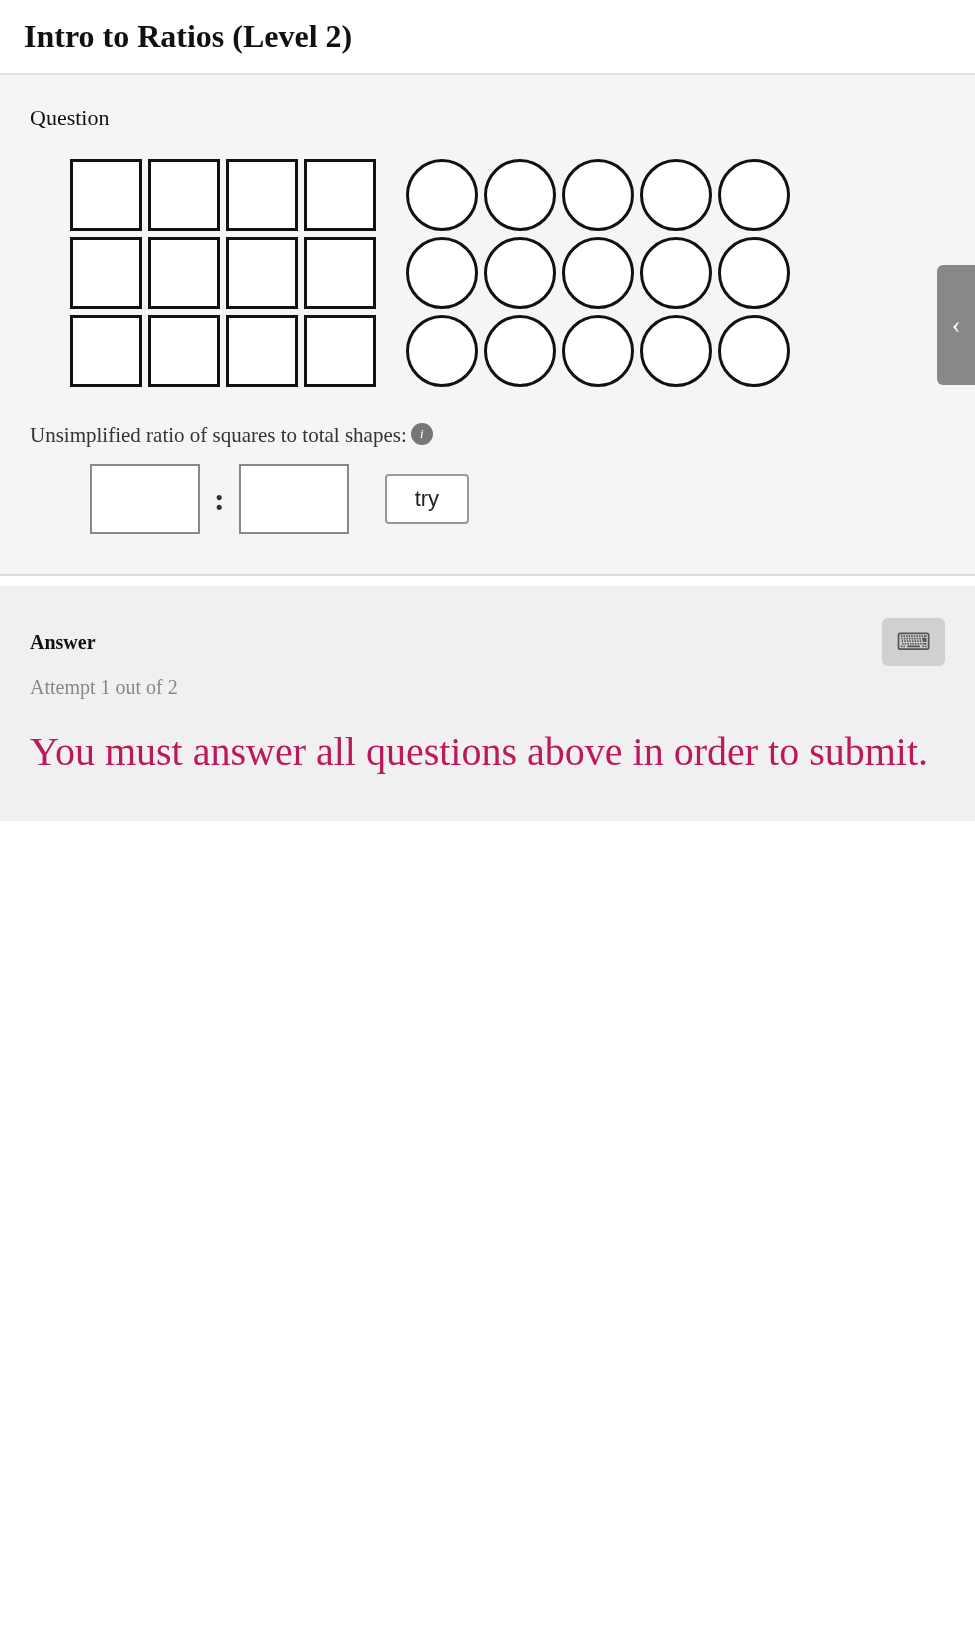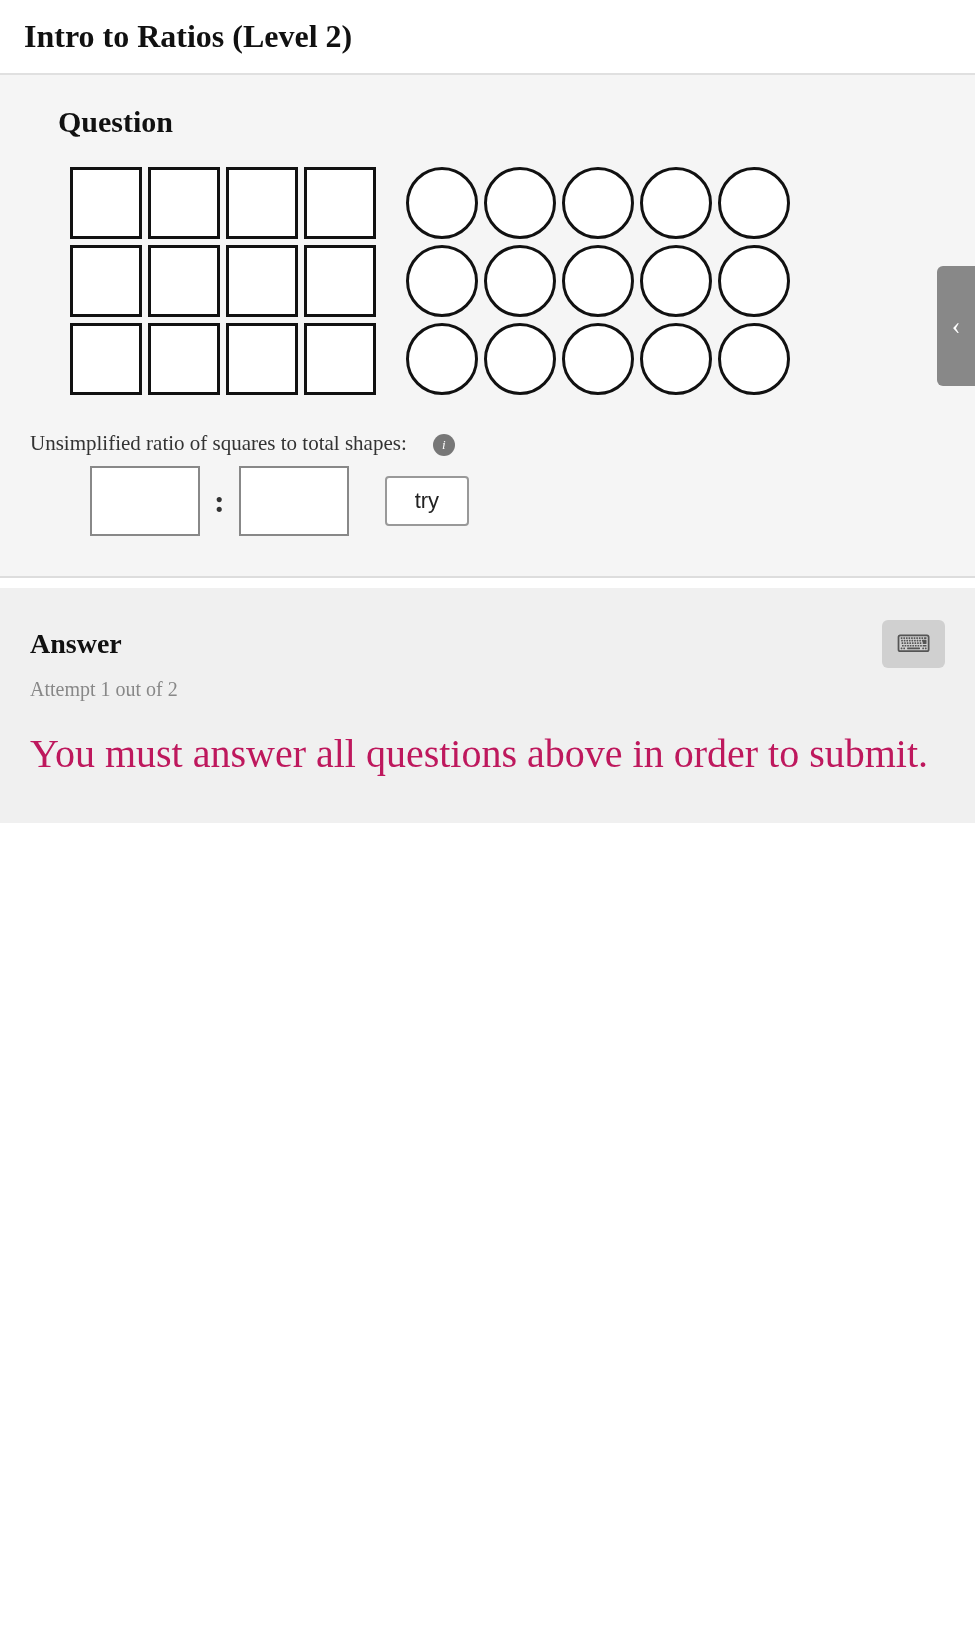--- a/index.html
+++ b/index.html
@@ -37,24 +37,23 @@
     }
 
     .question-header {
       display: flex;
       justify-content: space-between;
       align-items: center;
       margin-bottom: 28px;
     }
 
     .question-label {
-      font-size: 30px;
-      font-weight: bold;
+      font-size: 22px;
+      font-weight: normal;
       color: #111;
-      margin-left: 28px;
     }
 
     .examples-button {
       border: 2px solid #555;
       background: white;
       padding: 10px 26px;
       font-size: 20px;
       cursor: pointer;
       border-radius: 4px;
       color: #222;
@@ -101,24 +100,24 @@
     }
 
     .row-gap {
       width: 18px;
     }
 
     
     .ratio-label {
       font-size: 21px;
       color: #333;
-      margin-bottom: 10px;
-      display: flex;
-      align-items: flex-end;
-      gap: 22px;
+      margin-bottom: 16px;
+      display: flex;
+      align-items: flex-start;
+      gap: 0;
     }
 
     .info-icon {
       display: inline-flex;
       align-items: center;
       justify-content: center;
       width: 22px;
       height: 22px;
       border-radius: 50%;
       background: #777;
@@ -190,21 +189,21 @@
     }
 
     .answer-header {
       display: flex;
       justify-content: space-between;
       align-items: center;
       margin-bottom: 10px;
     }
 
     .answer-label {
-      font-size: 28px;
+      font-size: 20px;
       font-weight: bold;
       color: #111;
     }
 
     .keyboard-button {
       background: #d0d0d0;
       border: none;
       border-radius: 6px;
       padding: 10px 14px;
       cursor: pointer;

